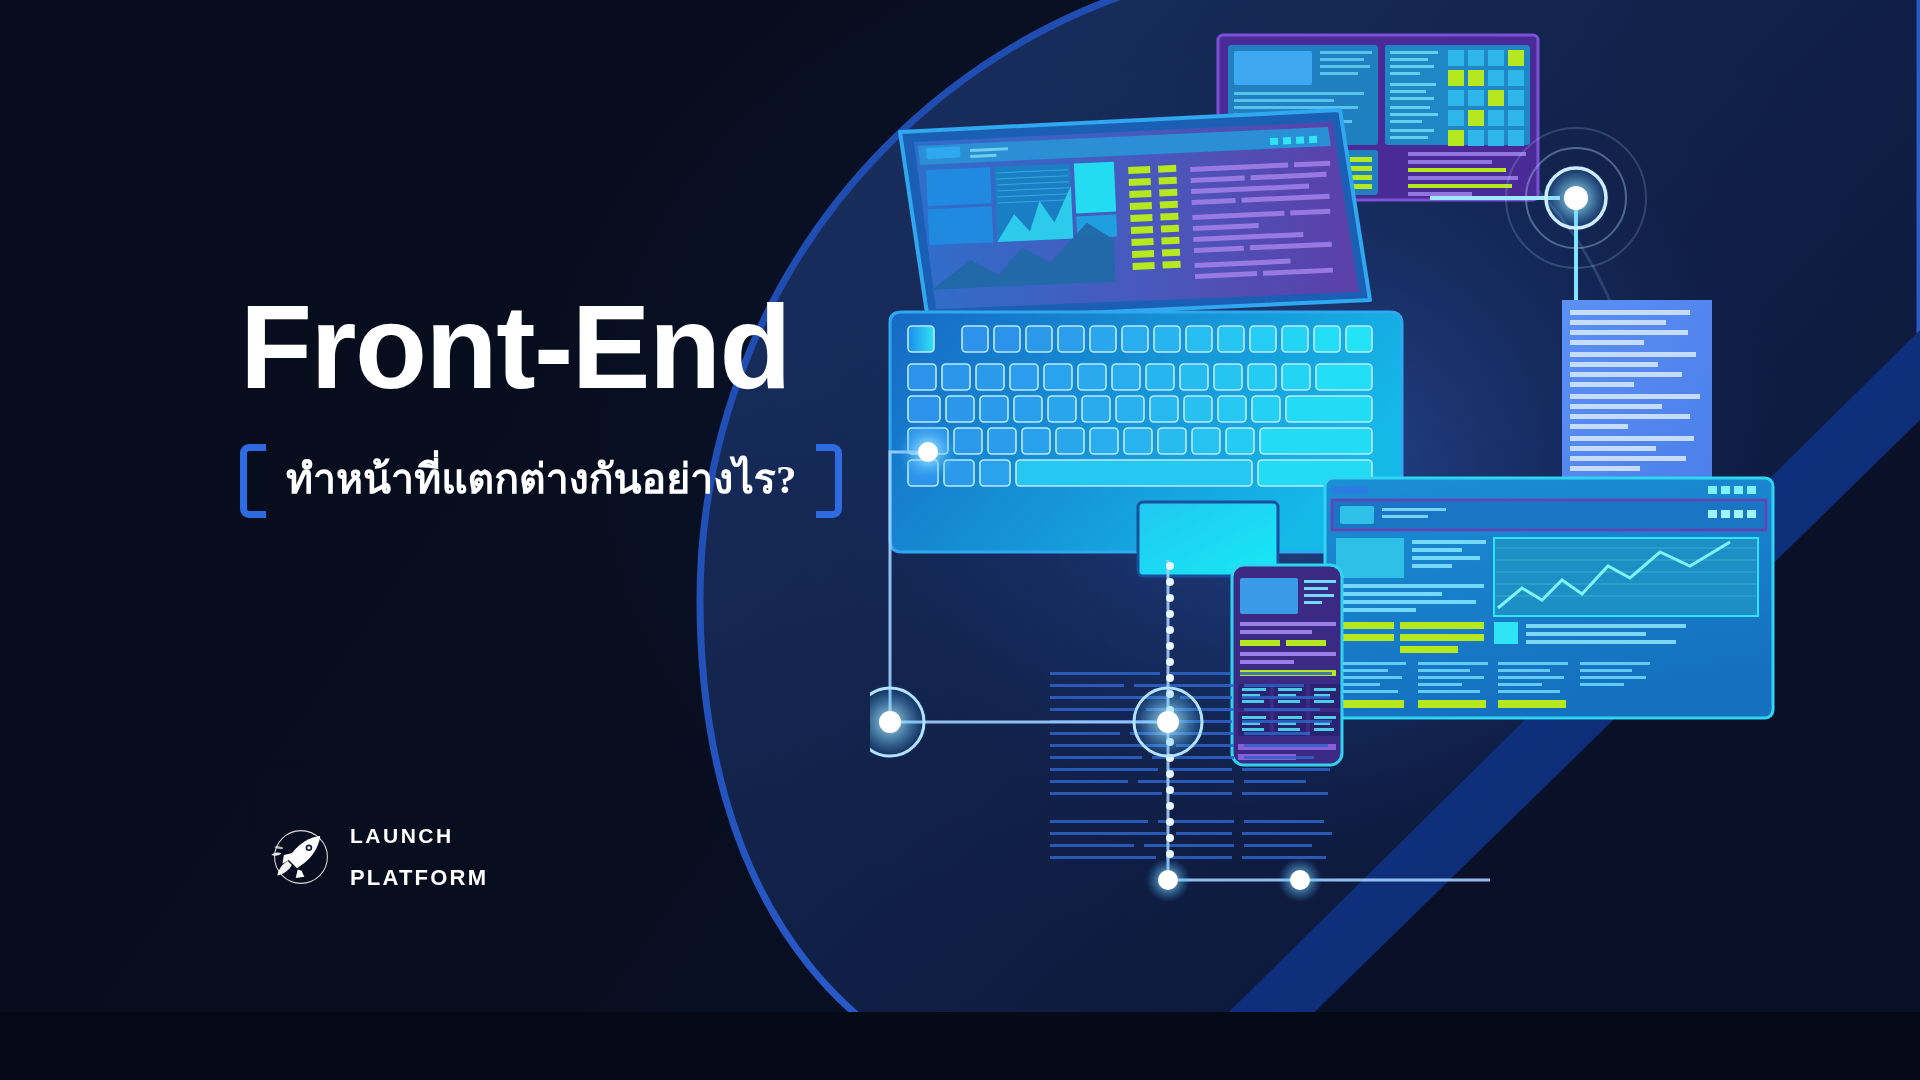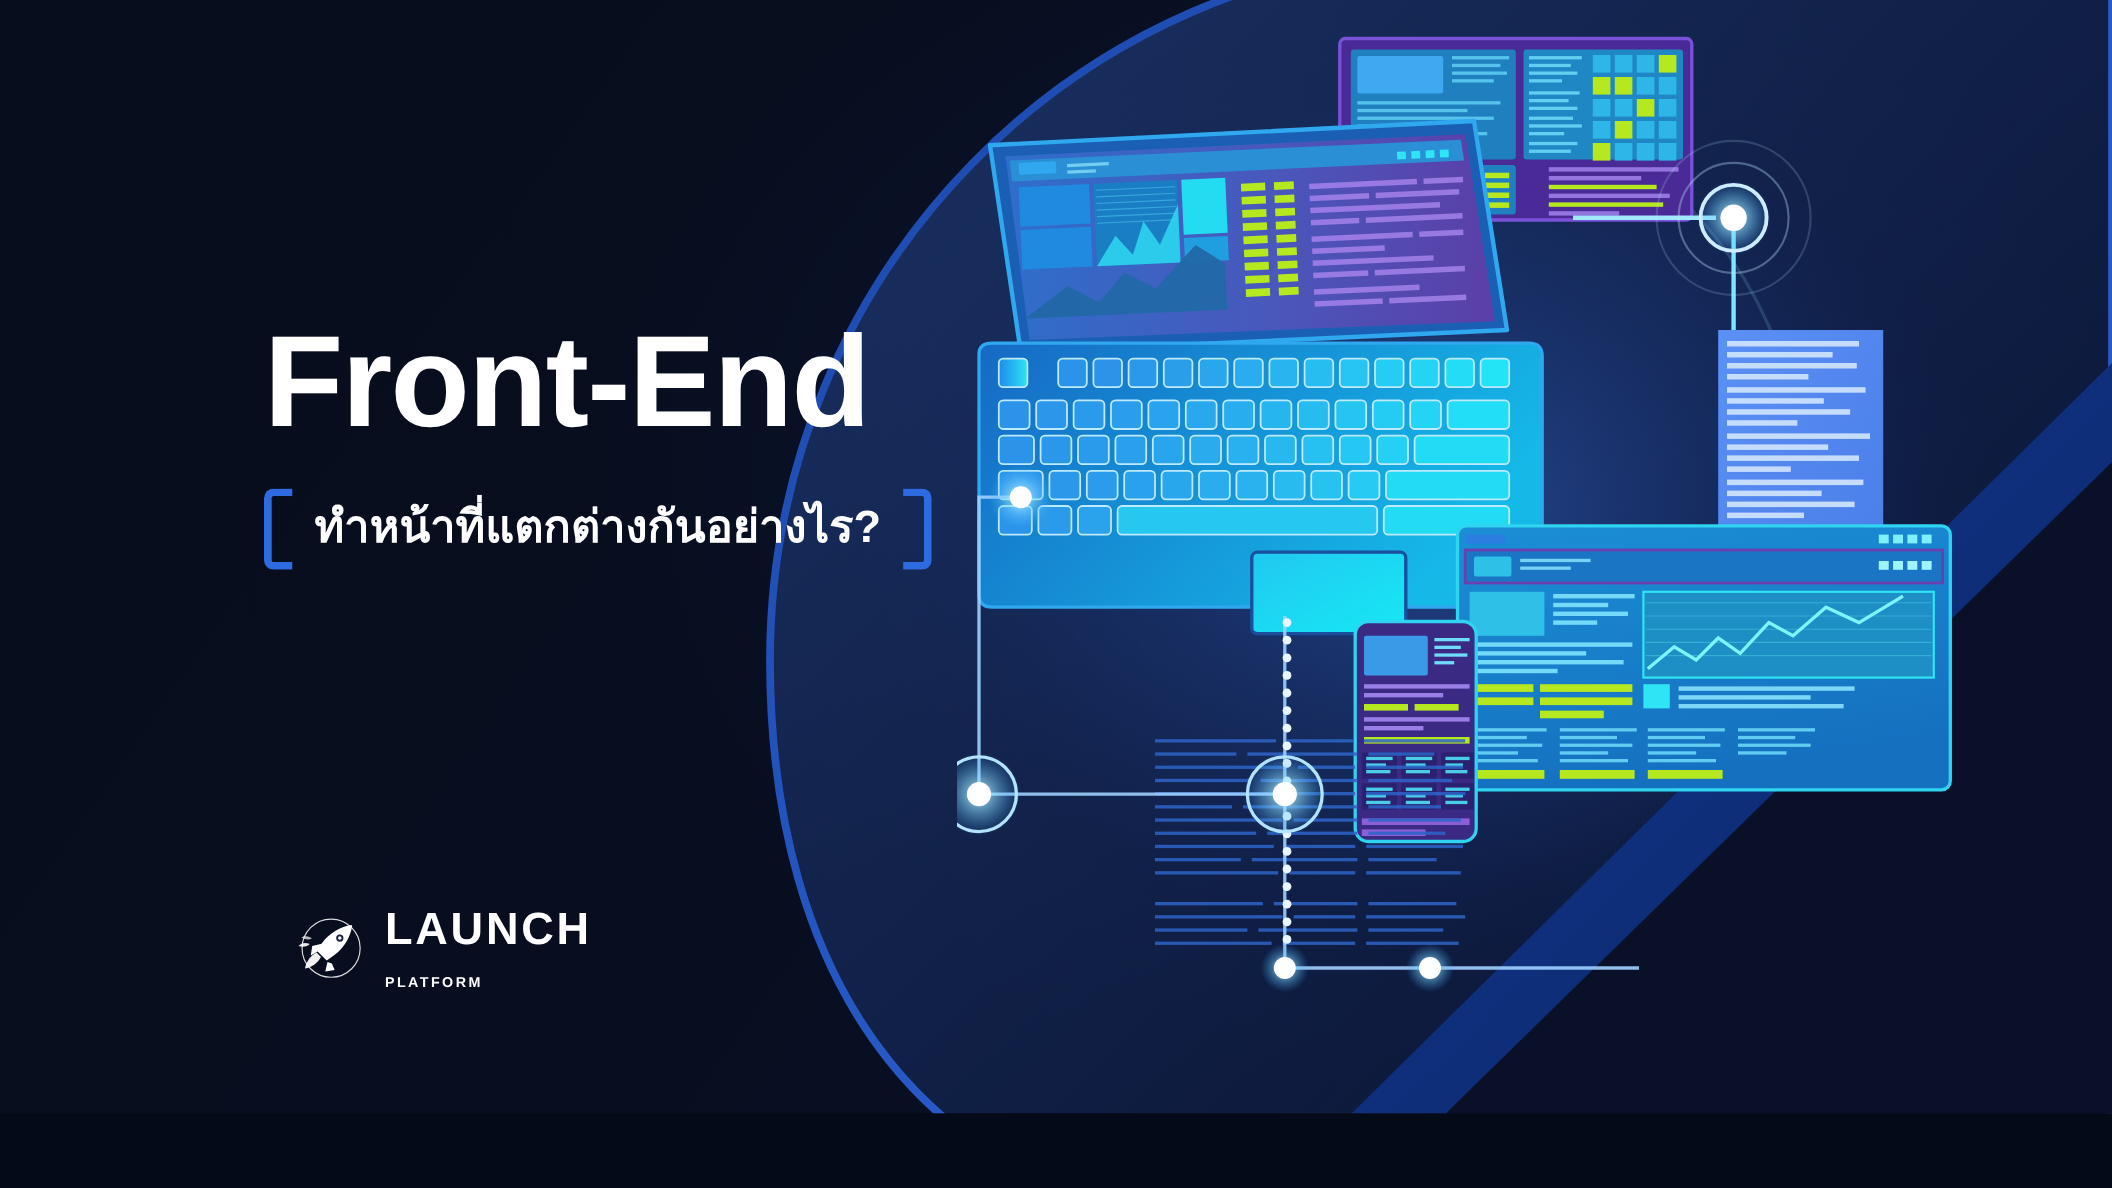--- a/index.html
+++ b/index.html
@@ -22,41 +22,41 @@
     position:absolute; left:240px; top:290px; width:700px; z-index:20;
   }
   .headline {
     font-size:118px; font-weight:700; color:#ffffff; line-height:0.97;
     letter-spacing:-1.5px; white-space:nowrap;
   }
   .headline.row2 { margin-top:14px; }
   .vs { color:#F5A623; }
 
   .subtitle-wrap {
-    position:relative; display:inline-block; margin-top:40px; padding:8px 46px 10px 46px;
+    position:relative; display:inline-block; margin-top:40px; padding:8px 46px 10px 46px;font-family:Liberation Serif, serif;
   }
   .bracket {
     position:absolute; top:0; width:26px; height:100%;
     border-top:7px solid #2F6BE0; border-bottom:7px solid #2F6BE0;
   }
   .bracket.l { left:0;  border-left:7px solid #2F6BE0;  border-radius:9px 0 0 9px; }
   .bracket.r { right:0; border-right:7px solid #2F6BE0; border-radius:0 9px 9px 0; }
   .subtitle {
     font-size:41px; font-weight:700; color:#ffffff; white-space:nowrap; line-height:1.35;
   }
 
   
   .logo { position:absolute; left:268px; top:824px; display:flex; align-items:center; gap:16px; z-index:20; }
   .logo-mark { width:66px; height:66px; flex:0 0 66px; }
   .logo-text { display:flex; flex-direction:column; justify-content:center; }
   .logo-title {
-    font-size:41px; font-weight:700; color:#ffffff; letter-spacing:2.5px; line-height:1;
+    font-size:21px; font-weight:700; color:#ffffff; letter-spacing:2.5px; line-height:1;
   }
   .logo-sub {
-    font-size:13px; font-weight:700; color:#ffffff; letter-spacing:2.2px; line-height:1; margin-top:21px;
+    font-size:22px; font-weight:700; color:#ffffff; letter-spacing:2.2px; line-height:1; margin-top:21px;
   }
 
   
   .illus { position:absolute; left:870px; top:0; width:1050px; height:1080px; z-index:10; }
   .illus svg { position:absolute; left:0; top:0; width:1050px; height:1080px; }
 </style>
 </head>
 <body>
 
 <div id="stage">

